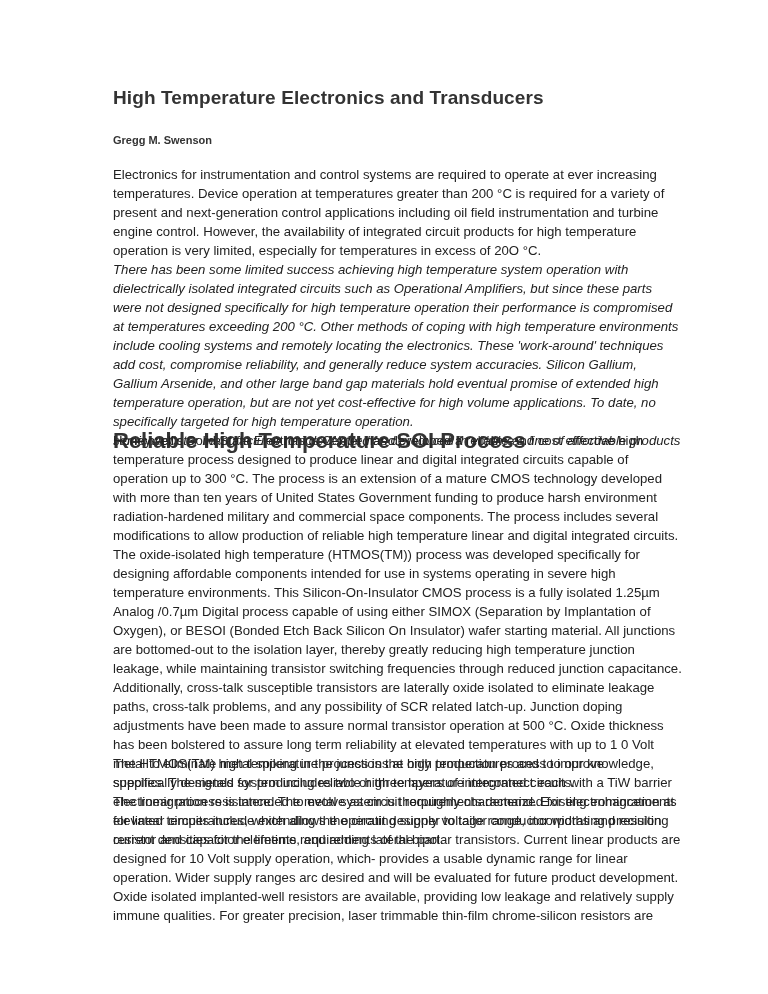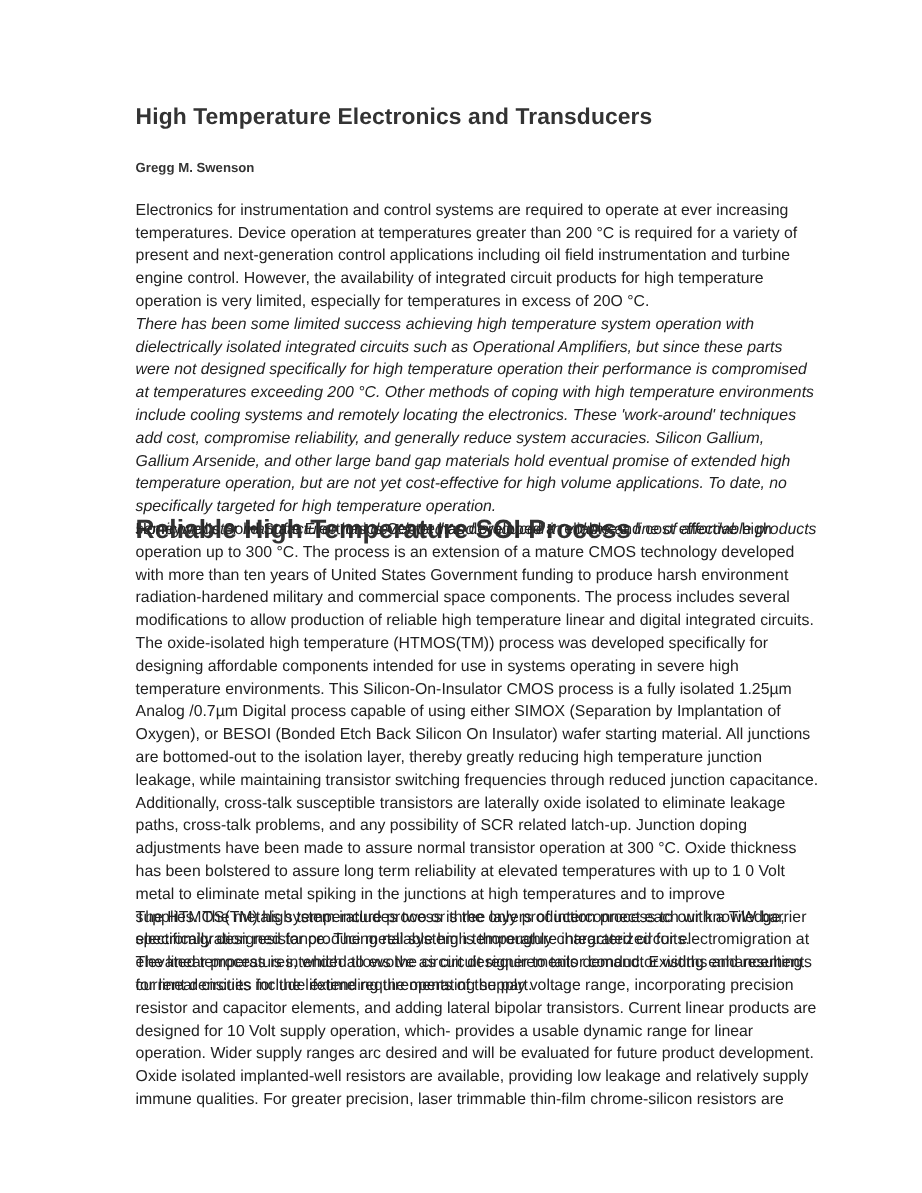--- a/index.html
+++ b/index.html
@@ -52,34 +52,35 @@
     <span class="line">Gallium Arsenide, and other large band gap materials hold eventual promise of extended high</span>
     <span class="line">temperature operation, but are not yet cost-effective for high volume applications. To date, no</span>
     <span class="line">specifically targeted for high temperature operation.</span>
     <span class="line">semiconductor manufacturer has developed and produced in volume a line of affordable products</span>
   </p>
 
   <h3 class="section-heading">Reliable High Temperature SOI Process</h3>
 
   <p class="para" style="top:431px;">
     <span class="line">Honeywell's Solid State Electronics Center has developed a reliable and cost effective high</span>
+    <span class="line">temperature process designed to produce linear and digital integrated circuits capable of</span>
     <span class="line">operation up to 300 °C. The process is an extension of a mature CMOS technology developed</span>
     <span class="line">with more than ten years of United States Government funding to produce harsh environment</span>
     <span class="line">radiation-hardened military and commercial space components. The process includes several</span>
     <span class="line">modifications to allow production of reliable high temperature linear and digital integrated circuits.</span>
     <span class="line">The oxide-isolated high temperature (HTMOS(TM)) process was developed specifically for</span>
     <span class="line">designing affordable components intended for use in systems operating in severe high</span>
     <span class="line">temperature environments. This Silicon-On-Insulator CMOS process is a fully isolated 1.25µm</span>
     <span class="line">Analog /0.7µm Digital process capable of using either SIMOX (Separation by Implantation of</span>
     <span class="line">Oxygen), or BESOI (Bonded Etch Back Silicon On Insulator) wafer starting material. All junctions</span>
     <span class="line">are bottomed-out to the isolation layer, thereby greatly reducing high temperature junction</span>
     <span class="line">leakage, while maintaining transistor switching frequencies through reduced junction capacitance.</span>
     <span class="line">Additionally, cross-talk susceptible transistors are laterally oxide isolated to eliminate leakage</span>
     <span class="line">paths, cross-talk problems, and any possibility of SCR related latch-up. Junction doping</span>
-    <span class="line">adjustments have been made to assure normal transistor operation at 300 °C. Oxide thickness</span>
+    <span class="line">adjustments have been made to assure normal transistor operation at 500 °C. Oxide thickness</span>
     <span class="line">has been bolstered to assure long term reliability at elevated temperatures with up to 1 0 Volt</span>
     <span class="line">metal to eliminate metal spiking in the junctions at high temperatures and to improve</span>
     <span class="line">supplies. The metals system includes two or three layers of interconnect each with a TiW barrier</span>
     <span class="line">electromigration resistance. The metal system is thoroughly characterized for electromigration at</span>
     <span class="line">elevated temperatures, which allows the circuit designer to tailor conductor widths and resulting</span>
     <span class="line">current densities for the lifetime requirements of the part.</span>
   </p>
 
   <p class="para" style="top:754px;">
     <span class="line">The HTMOS(TM) high temperature process is the only production process to our knowledge,</span>

